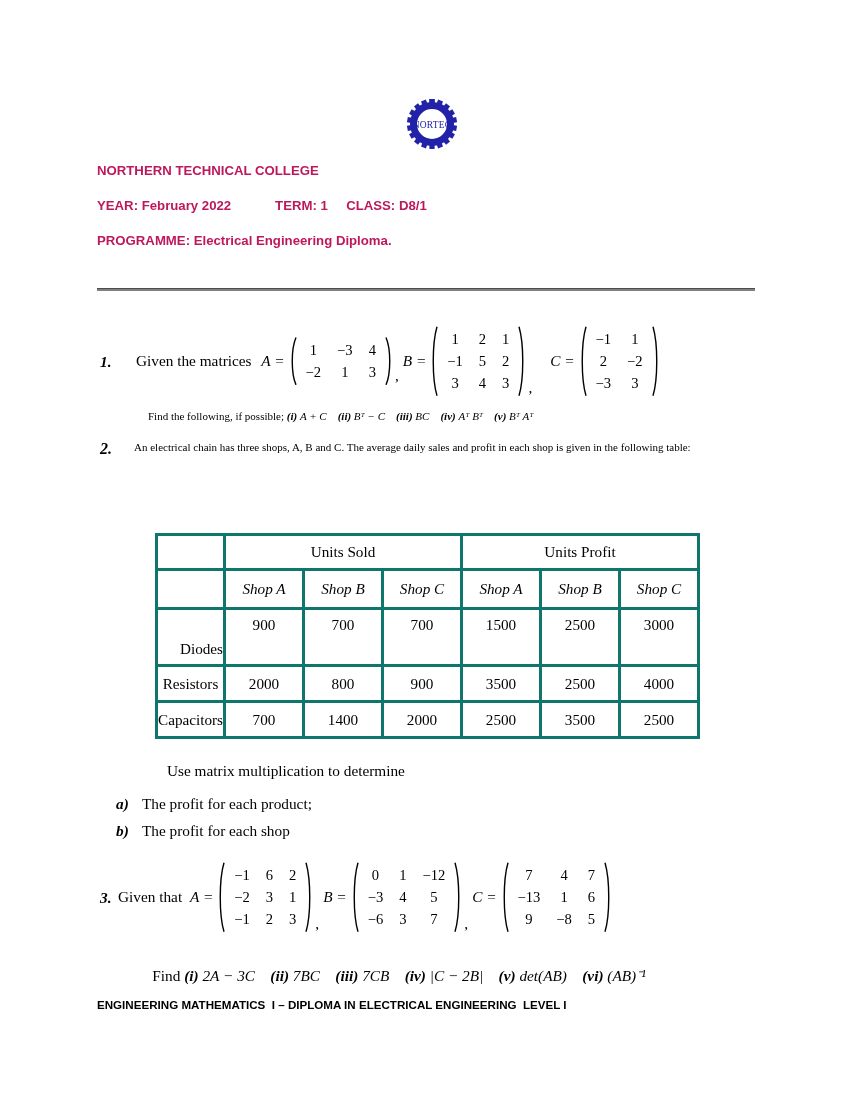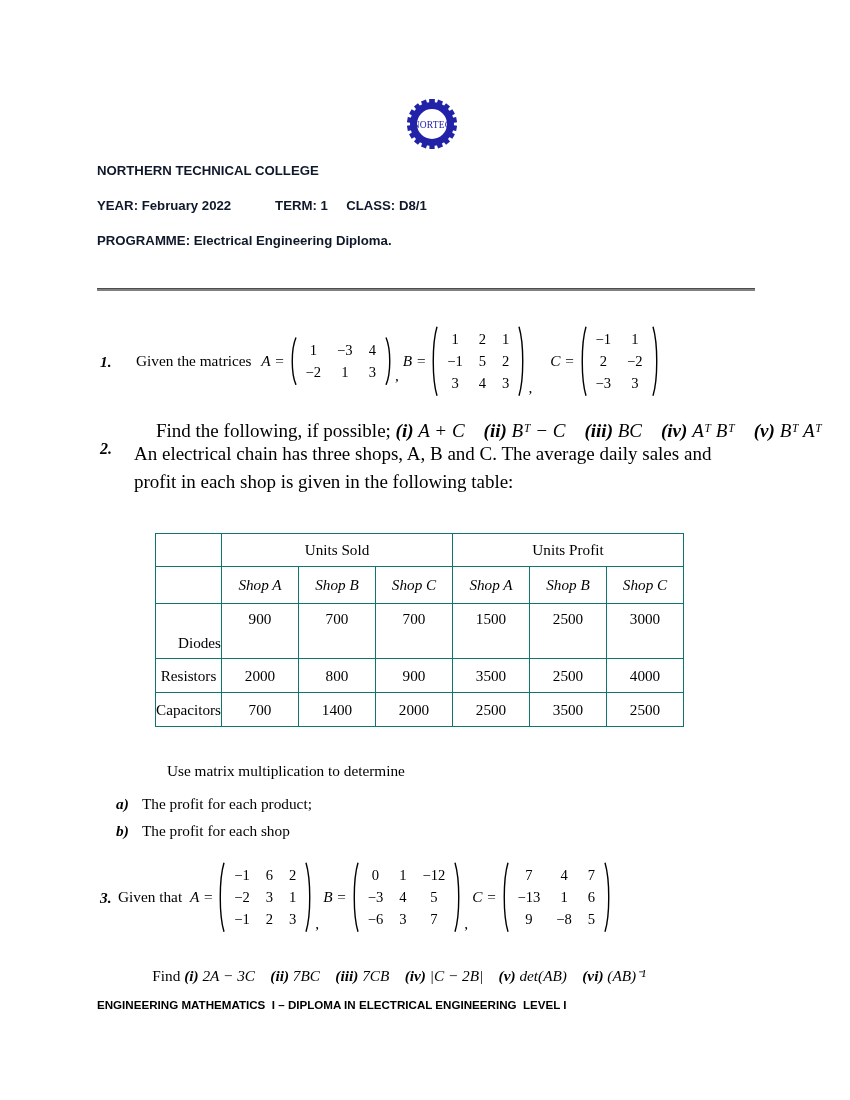--- a/index.html
+++ b/index.html
@@ -34,21 +34,21 @@
 
   
   .header {
     position: absolute;
     left: 97px;
     top: 163px;
     width: 660px;
     font-family: "Liberation Sans", sans-serif;
     font-weight: bold;
     font-size: 13.2px;
-    color: #0f172a;
+    color: #be185d;
   }
   .header .hline {
     margin: 0 0 20px 0;
     white-space: pre;
     line-height: 1.15;
   }
   .header .hline.last { margin-bottom: 16px; }
 
   .rule {
     position: absolute;
@@ -113,49 +113,49 @@
     line-height: 1.52;
     padding: 0 8px;
     white-space: pre;
   }
   .comma { font-size: 15.3px; padding: 0 4px 0 1px; align-self: flex-end; }
 
   .q1-find {
     position: absolute;
     left: 137px;
     top: 398px;
-    font-size: 19px;
+    font-size: 11px;
     white-space: pre;
   }
   .it { font-style: italic; }
   .bi { font-weight: bold; font-style: italic; }
 
   
   .q2 {
     position: absolute;
     left: 100px;
     top: 440px;
     width: 650px;
     display: flex;
   }
   .q2-num { width: 34px; flex: none; }
-  .q2-text { flex: 1; font-size: 19px; line-height: 1.45; }
+  .q2-text { flex: 1; font-size: 11px; line-height: 1.45; }
 
   
   .tbl-wrap {
     position: absolute;
     left: 155px;
     top: 533px;
   }
   table.sales {
     border-collapse: collapse;
     font-family: "Liberation Serif", serif;
   }
   table.sales td, table.sales th {
-    border: 1px solid #0f766e;
+    border: 3px solid #0f766e;
     text-align: center;
     font-weight: normal;
     font-size: 15.2px;
     padding: 0;
   }
   th.corner-blank {
     border-top: none;
     border-left: none;
     border-right: none;
     width: 65px;

